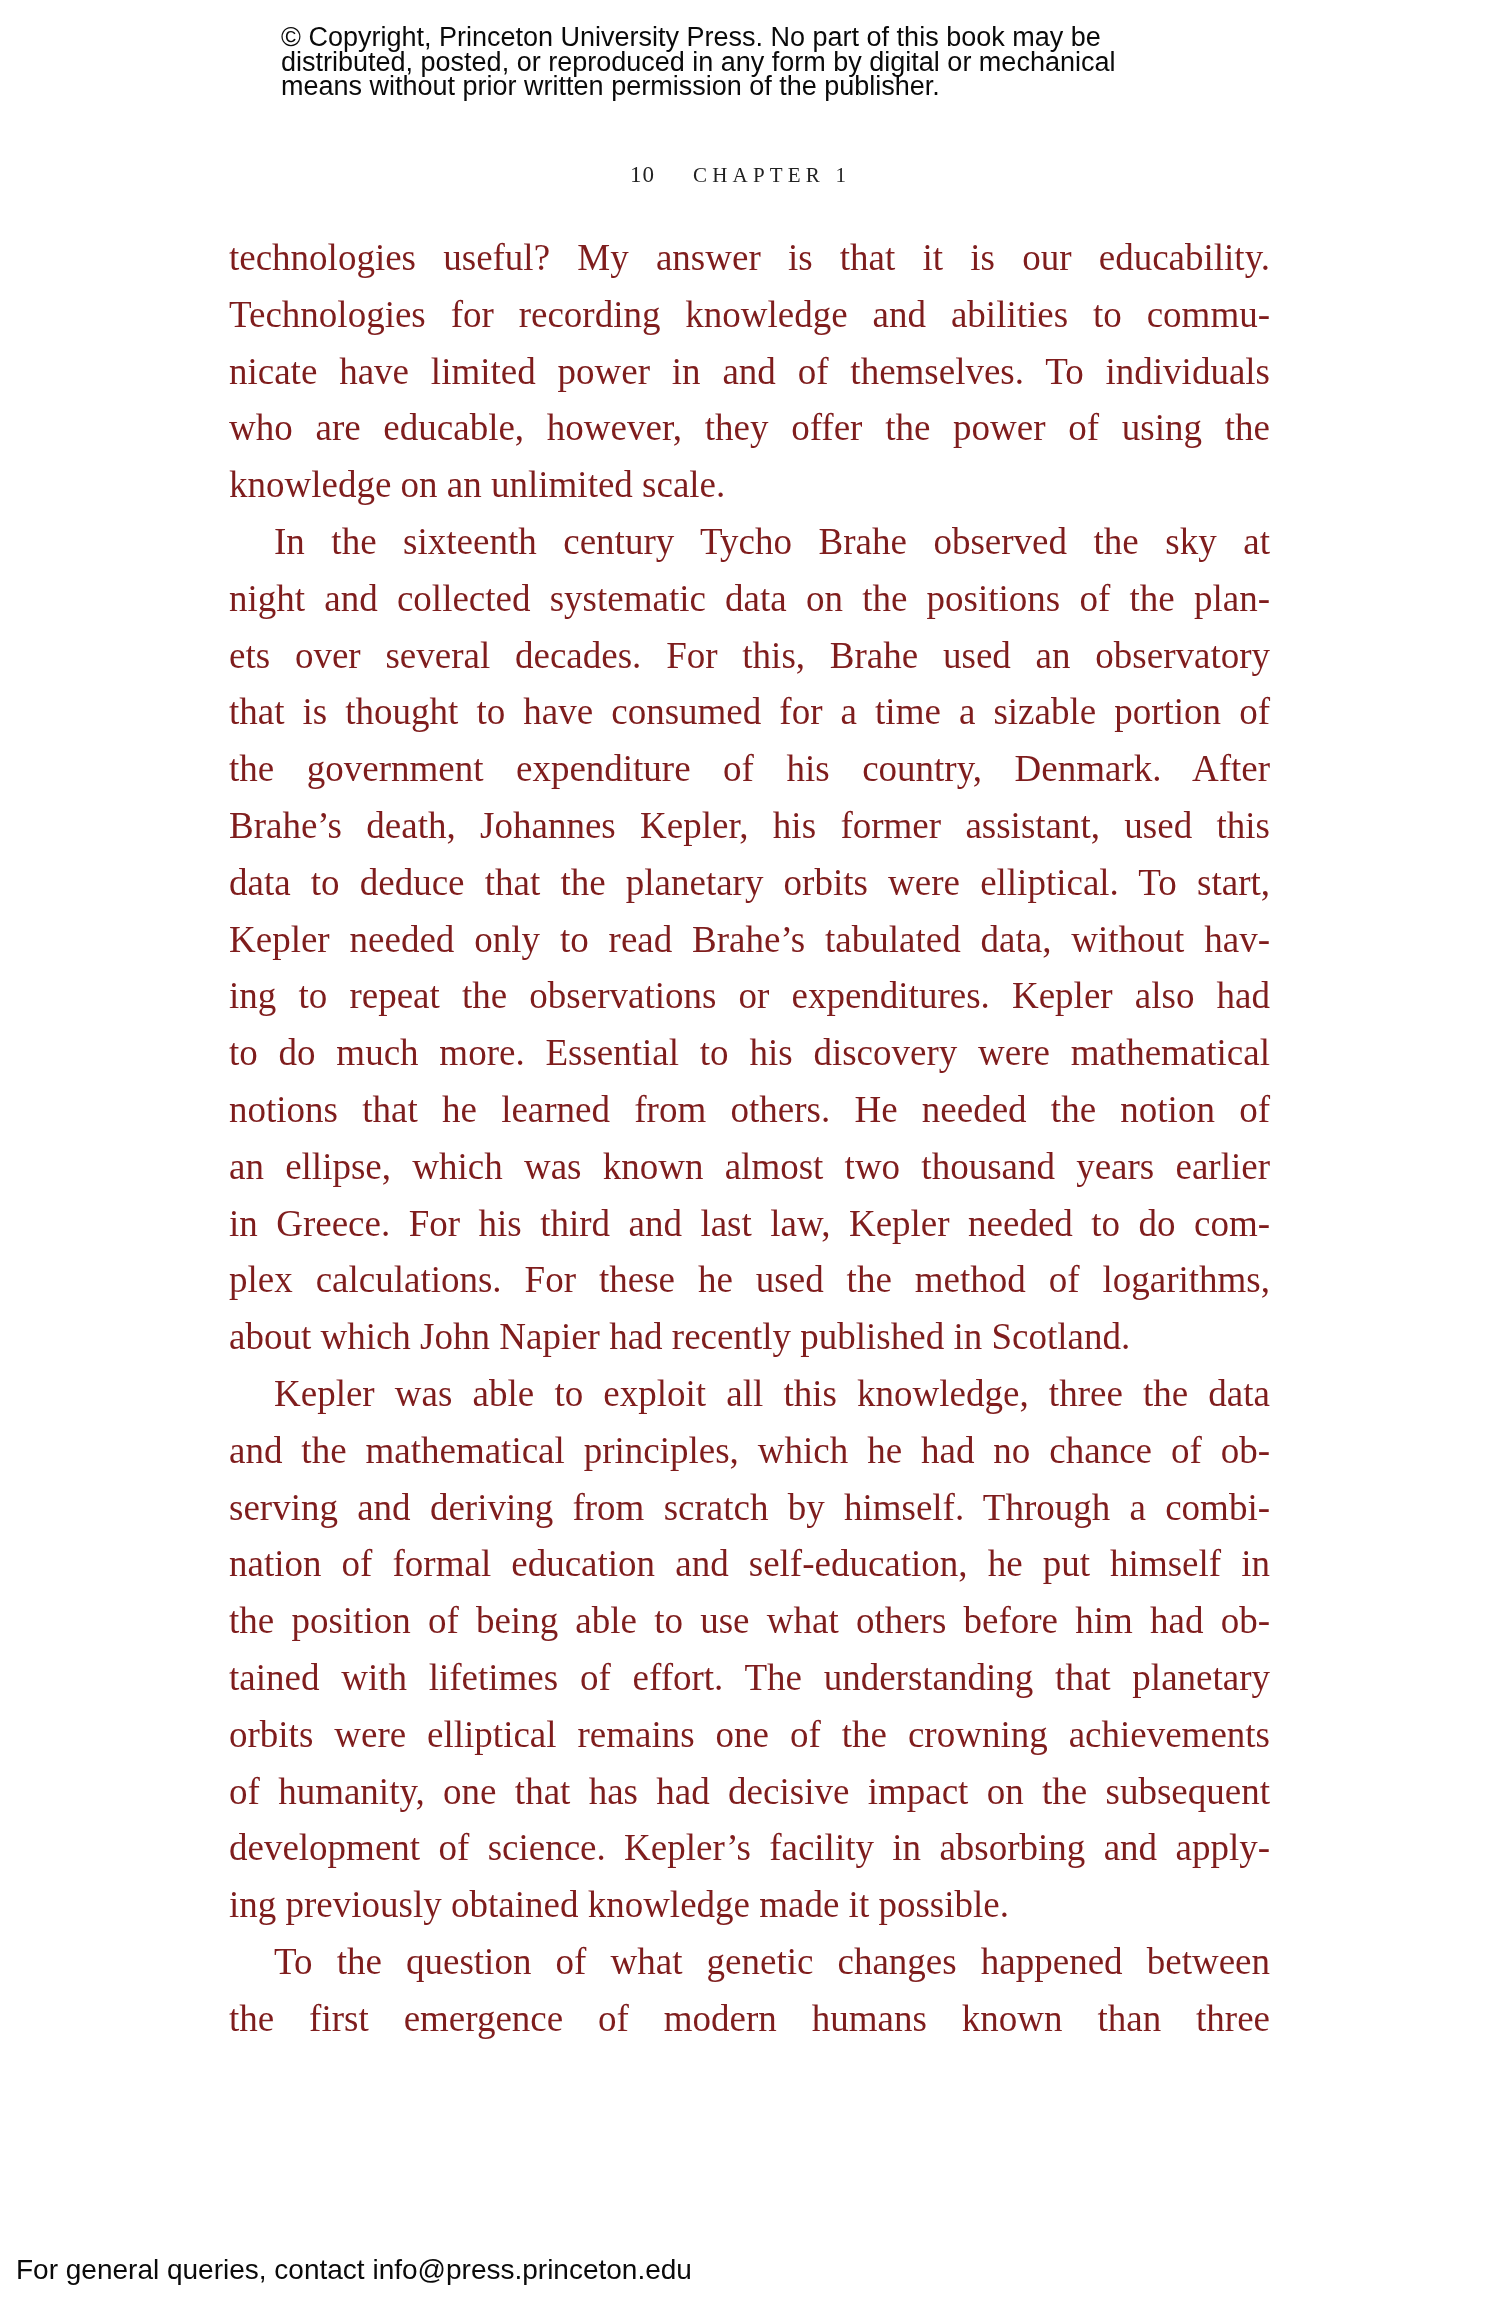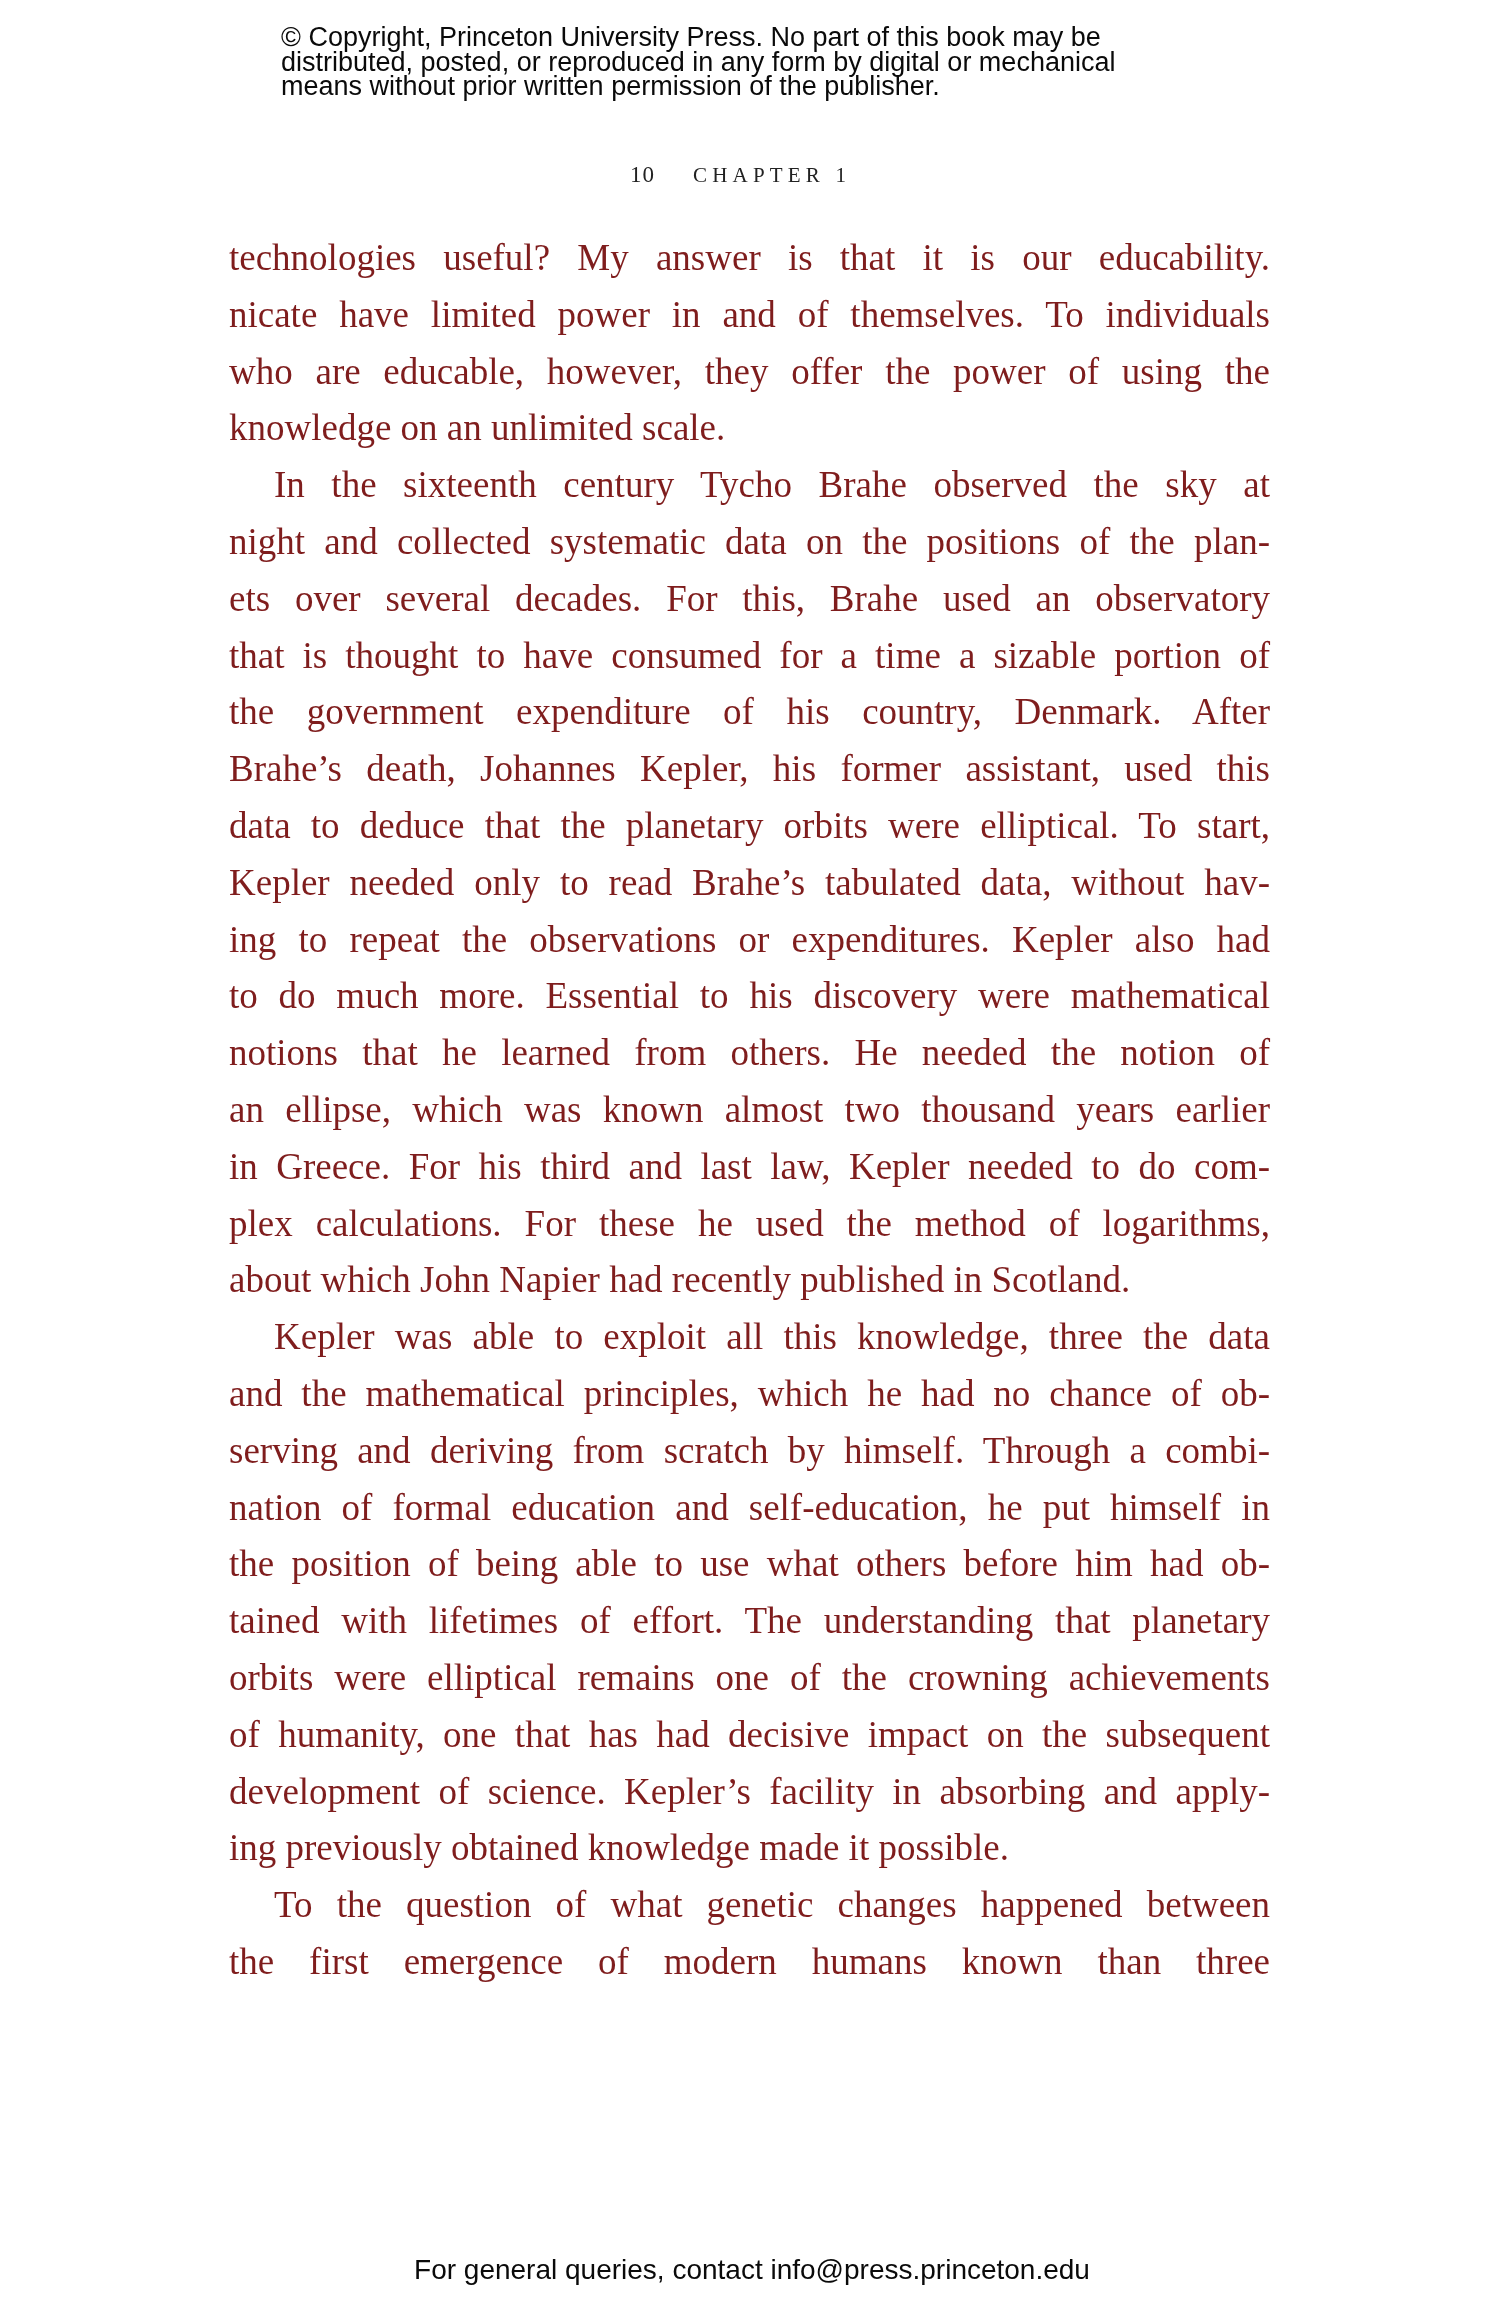--- a/index.html
+++ b/index.html
@@ -18,42 +18,43 @@
   .chapter-label { position: absolute; left: 693px; top: 0; font-size: 21px; letter-spacing: 5.2px; line-height: 30px; text-transform: uppercase; text-align: right; }
   .body-text {
     position: absolute; left: 229px; top: 230px; width: 1041px;
     font-family: "Liberation Serif", serif; font-size: 37px; line-height: 56.8px;
     color: #7f1d1d;
   }
   .line { text-align: justify; text-align-last: justify; height: 56.8px; overflow: visible; }
   .line.last { text-align-last: left; }
   .line.indent { padding-left: 45px; }
   .footer {
-    position: absolute; left: 0; top: 2252px; width: 1500px; text-align: center;
+    position: absolute; left: 0; top: 2252px; width: 1500px; text-align: left;
     font-family: "Liberation Sans", sans-serif; font-size: 28px; line-height: 36px; color: #0a0a0a;
-    padding-left: 4px; box-sizing: border-box;
+    padding-left: 16px; box-sizing: border-box;
   }
 </style>
 </head>
 <body>
 
 <div class="copyright">
   <div>© Copyright, Princeton University Press. No part of this book may be</div>
   <div>distributed, posted, or reproduced in any form by digital or mechanical</div>
   <div>means without prior written permission of the publisher.</div>
 </div>
 
 <div class="running-head">
   <span class="folio">10</span>
   <span class="chapter-label">Chapter 1</span>
 </div>
 
 <div class="body-text">
   <div>
     <div class="line">technologies useful? My answer is that it is our educability.</div>
+    <div class="line">Technologies for recording knowledge and abilities to commu-</div>
     <div class="line">nicate have limited power in and of themselves. To individuals</div>
     <div class="line">who are educable, however, they offer the power of using the</div>
     <div class="line last">knowledge on an unlimited scale.</div>
   </div>
   <div>
     <div class="line indent">In the sixteenth century Tycho Brahe observed the sky at</div>
     <div class="line">night and collected systematic data on the positions of the plan-</div>
     <div class="line">ets over several decades. For this, Brahe used an observatory</div>
     <div class="line">that is thought to have consumed for a time a sizable portion of</div>
     <div class="line">the government expenditure of his country, Denmark. After</div>

